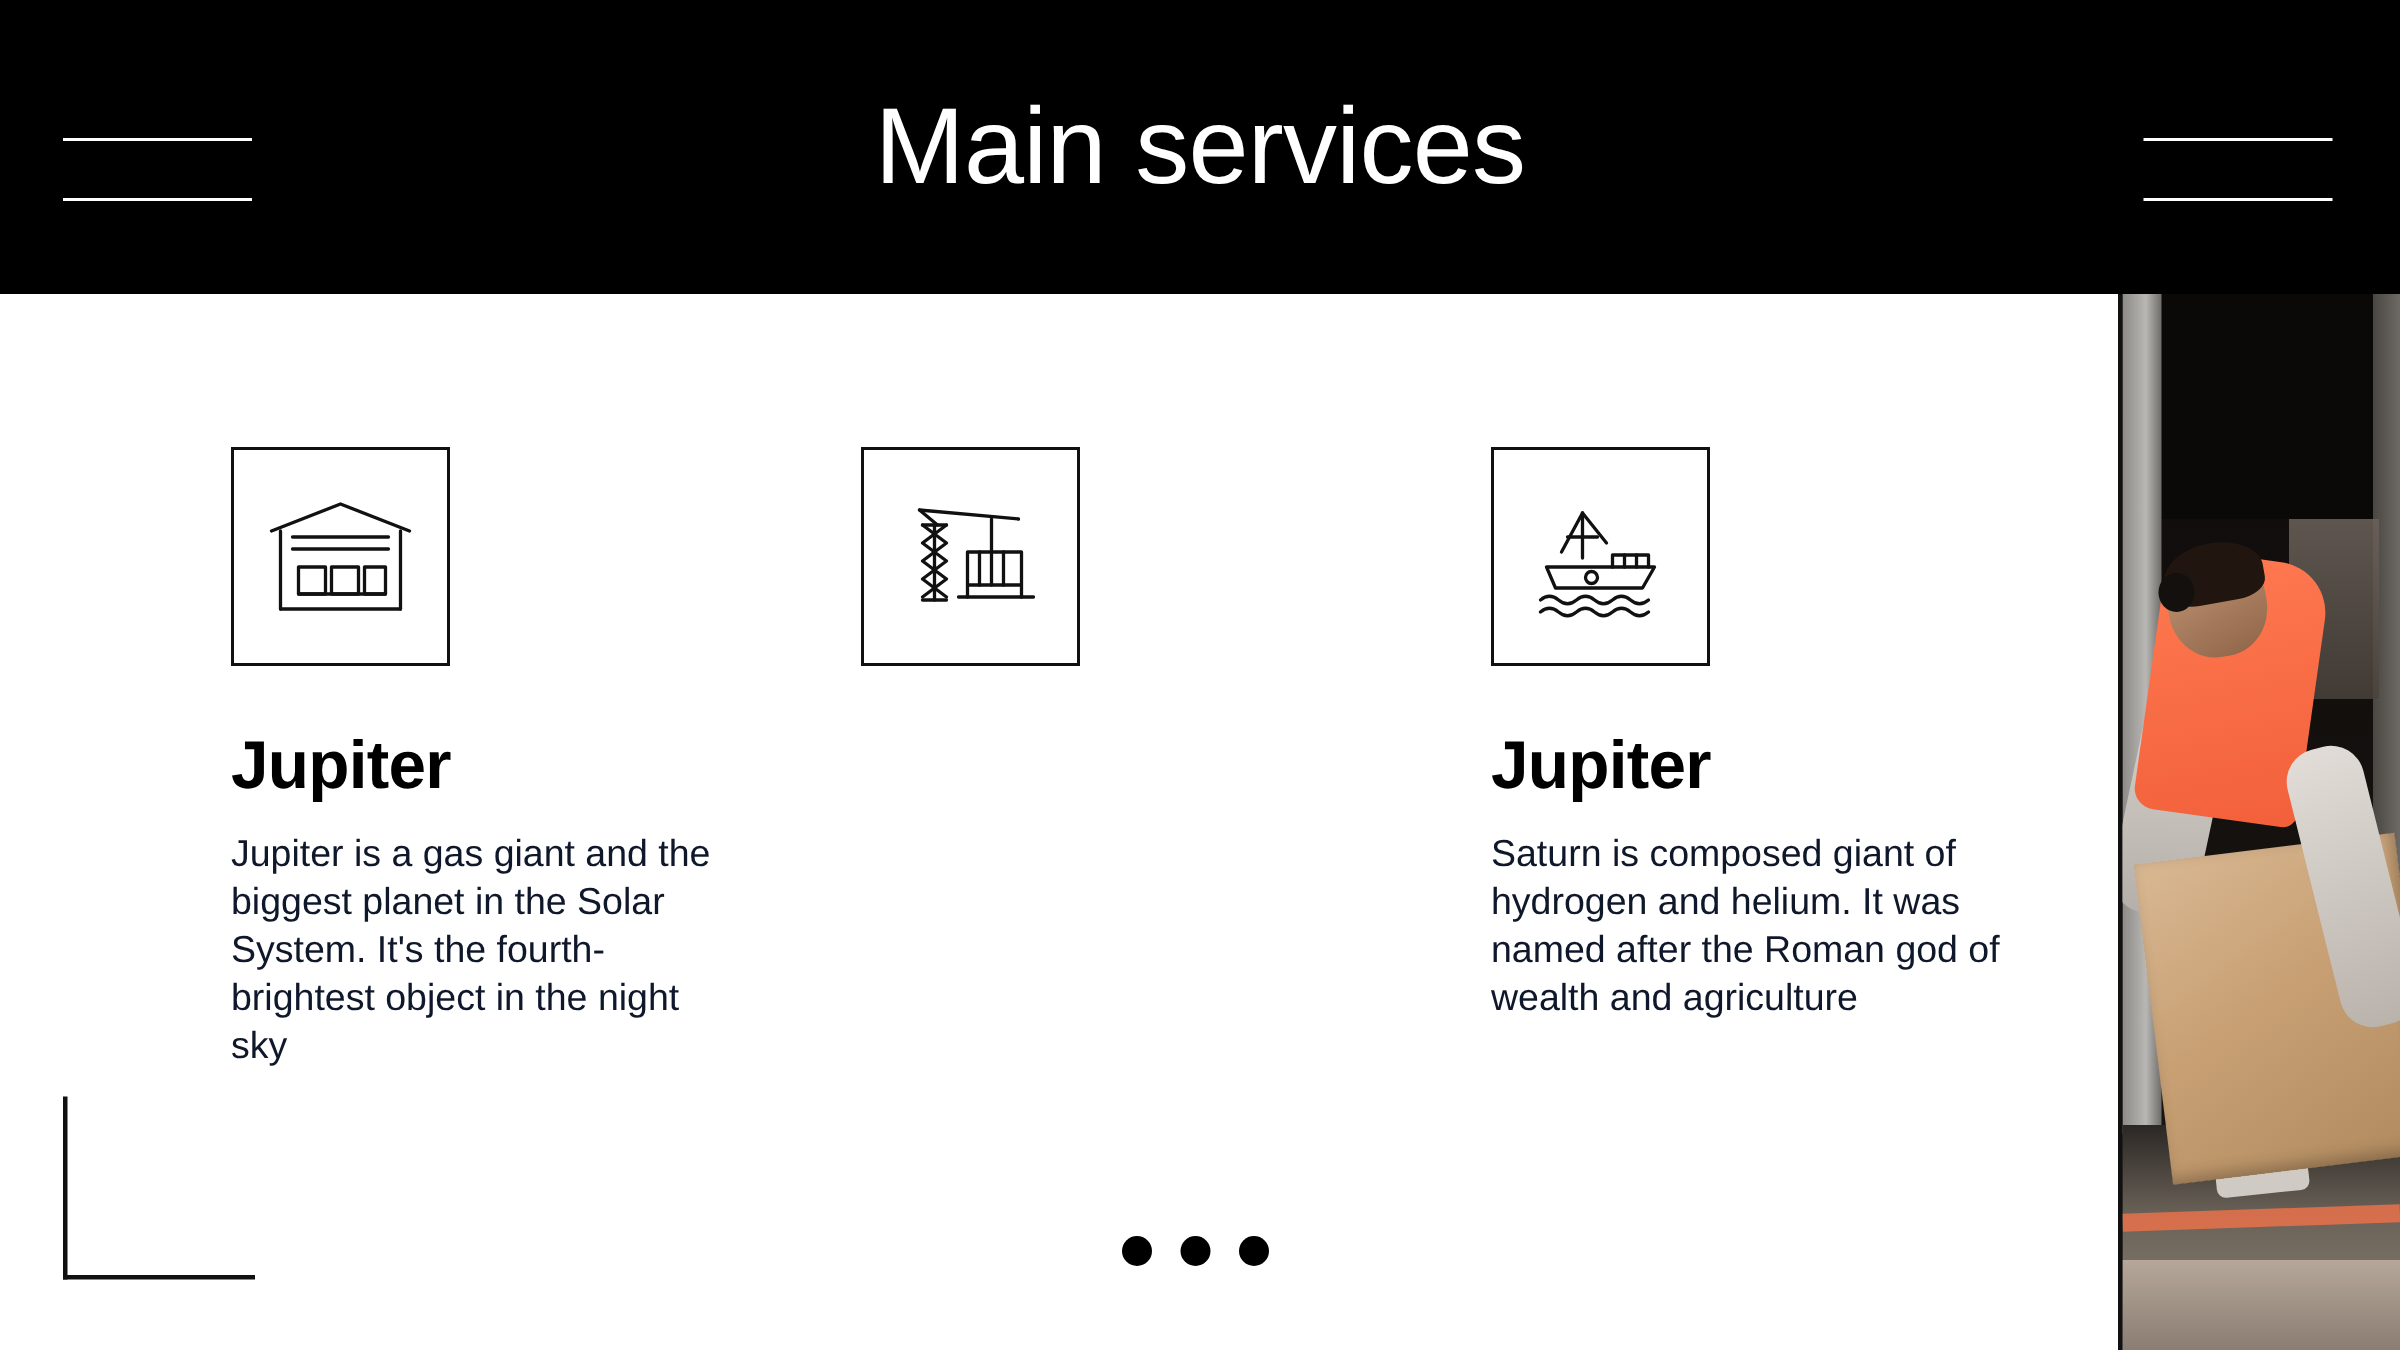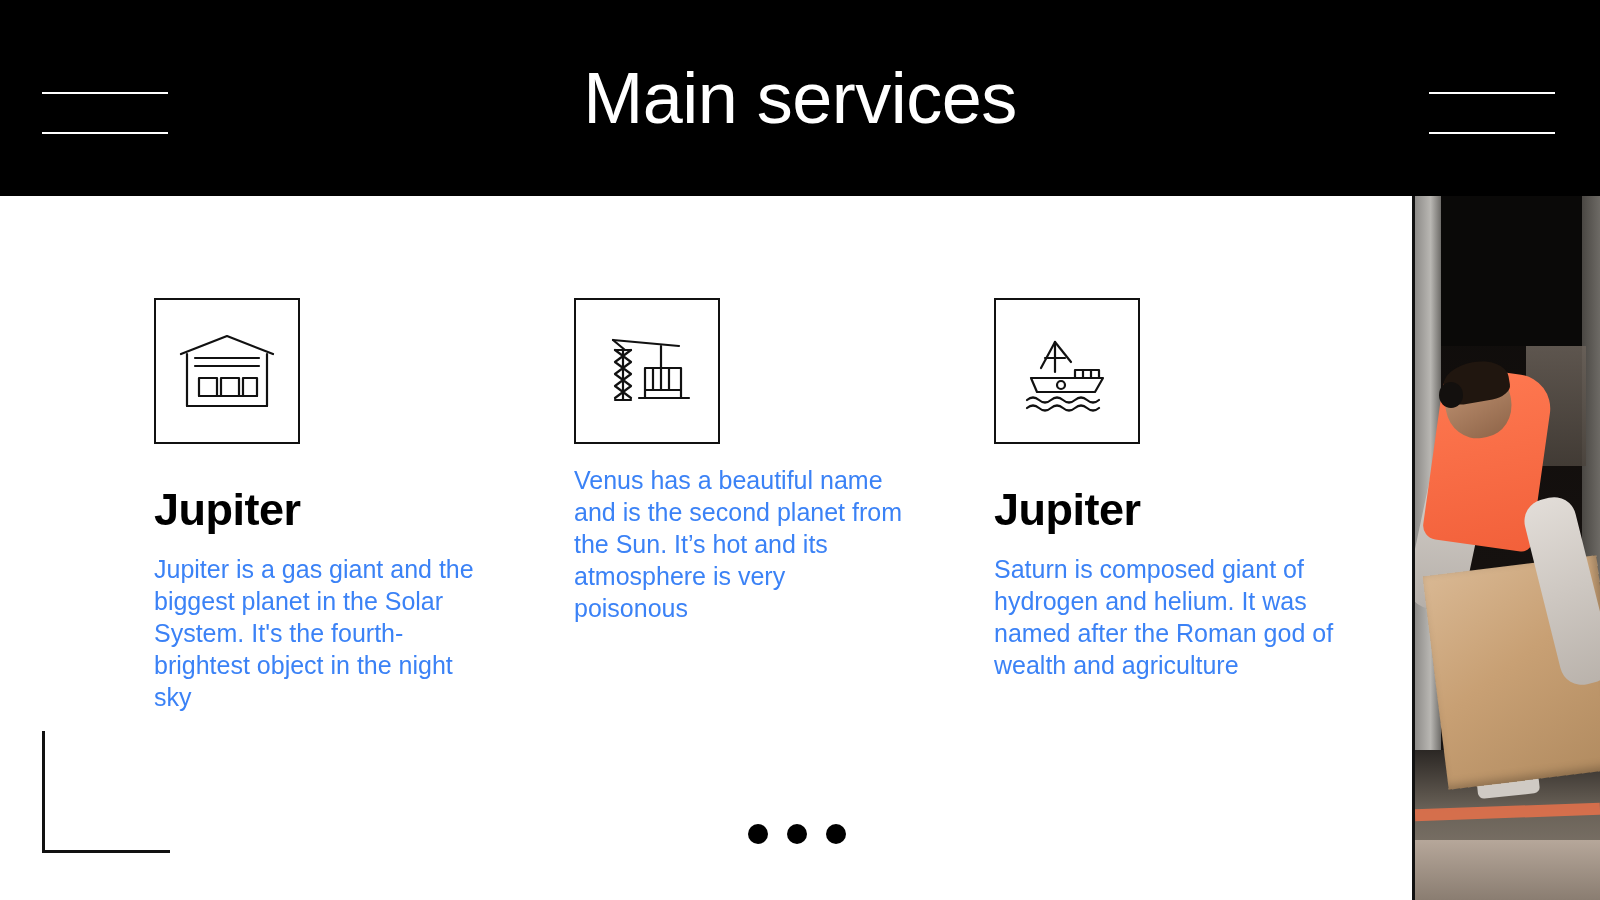--- a/index.html
+++ b/index.html
@@ -87,21 +87,21 @@
     font-size: 45px;
     font-weight: bold;
     color: #000000;
     letter-spacing: -0.5px;
     line-height: 1.05;
   }
   .col-desc {
     margin-top: 20px;
     font-size: 25px;
     line-height: 1.28;
-    color: #3b82f6;
+    color: #0f172a;
     width: 330px;
   }
   .col.wide .col-desc { width: 345px; }
 
   
   .corner-bracket {
     position: absolute;
     left: 42px;
     bottom: 47px;
     width: 128px;
@@ -282,21 +282,20 @@
             <path d="M20 22 L36 22"></path>
             <path d="M20 72 L36 72"></path>
             <path d="M20 22 L36 34 M36 22 L20 34 M20 34 L36 46 M36 34 L20 46 M20 46 L36 58 M36 46 L20 58 M20 58 L36 70 M36 58 L20 70"></path>
             <path d="M66 18 L66 40"></path>
             <rect x="50" y="40" width="36" height="22"></rect>
             <path d="M58 40 L58 62 M66 40 L66 62 M74 40 L74 62"></path>
             <path d="M44 70 L94 70"></path>
             <path d="M50 70 L50 62 M86 70 L86 62"></path>
           </svg>
         </div>
-        <div class="col-desc">Venus has a beautiful name and is the second planet from the Sun. It’s hot and its atmosphere is very poisonous</div>
       </div>
 
       <div class="col wide">
         <div class="icon-box">
           <svg width="104" height="86" viewBox="0 0 104 86" fill="none" stroke="#111" stroke-width="2.2" stroke-linejoin="round" stroke-linecap="round">
             <path d="M40 14 L40 44"></path>
             <path d="M40 14 L26 40"></path>
             <path d="M40 14 L56 34"></path>
             <path d="M30 30 L50 30"></path>
             <path d="M16 50 L88 50 L80 64 L22 64 Z"></path>

